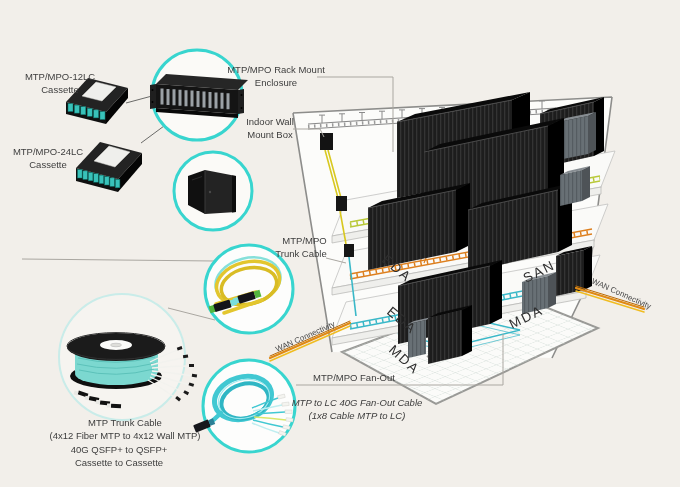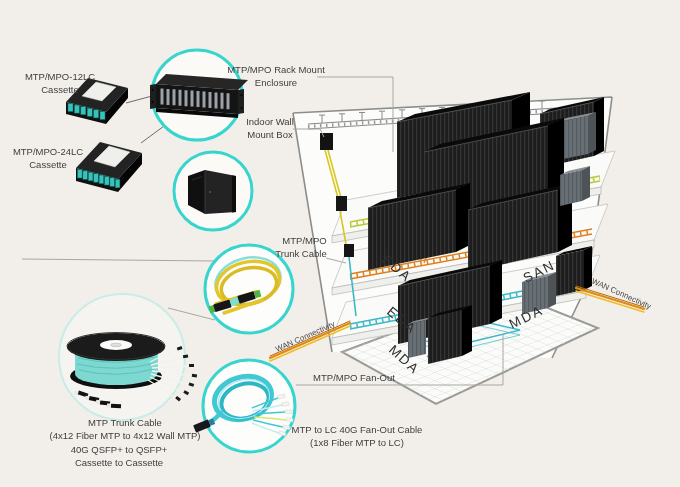--- a/index.html
+++ b/index.html
@@ -371,18 +371,18 @@
   <span>MTP Trunk Cable</span>
   <span>(4x12 Fiber MTP to 4x12 Wall MTP)</span>
 </div>
 <div class="lbl" style="left:119px;top:444px;">
   <span>40G QSFP+ to QSFP+</span>
   <span>Cassette to Cassette</span>
 </div>
 <div class="lbl" style="left:354px;top:372px;">
   <span>MTP/MPO Fan-Out</span>
 </div>
-<div class="lbl" style="left:357px;top:424px;">
+<div class="lbl" style="left:357px;top:397px;font-style:italic;">
   <span>MTP to LC 40G Fan-Out Cable</span>
-  <span>(1x8 Fiber MTP to LC)</span>
+  <span>(1x8 Cable MTP to LC)</span>
 </div>
 
 </div>
 
 </body></html>

